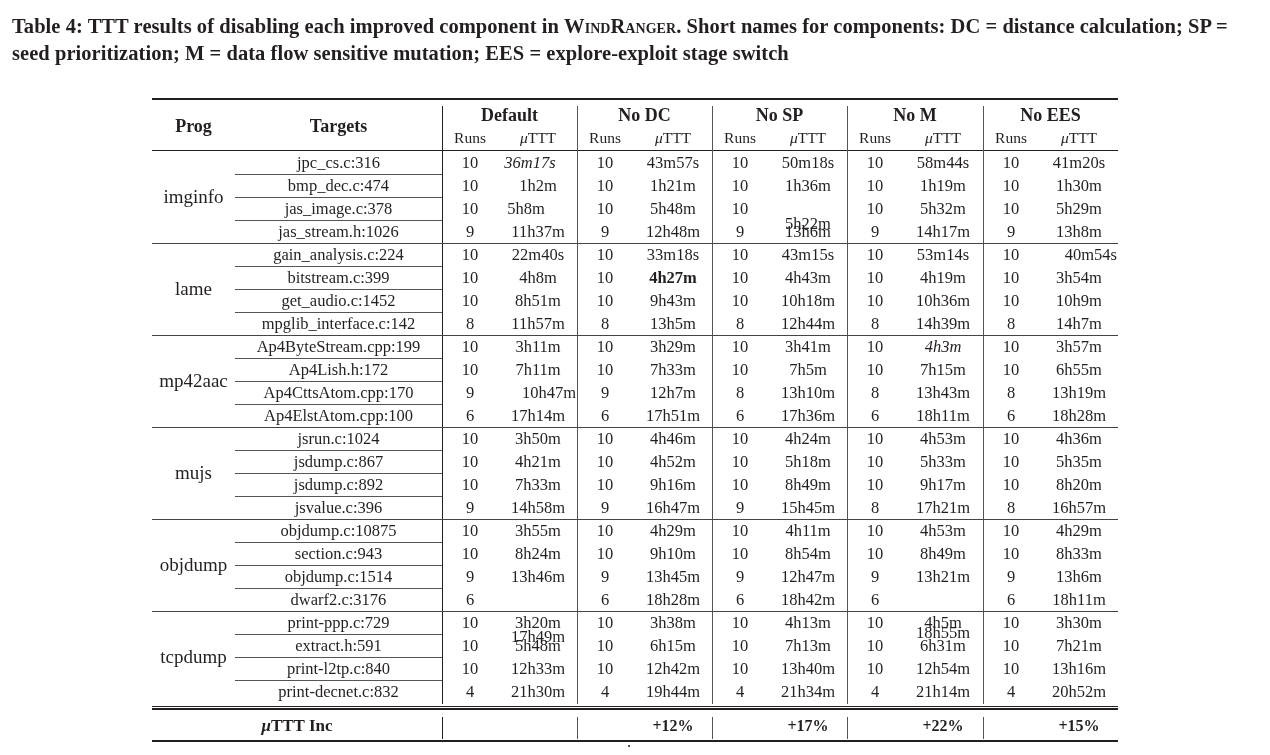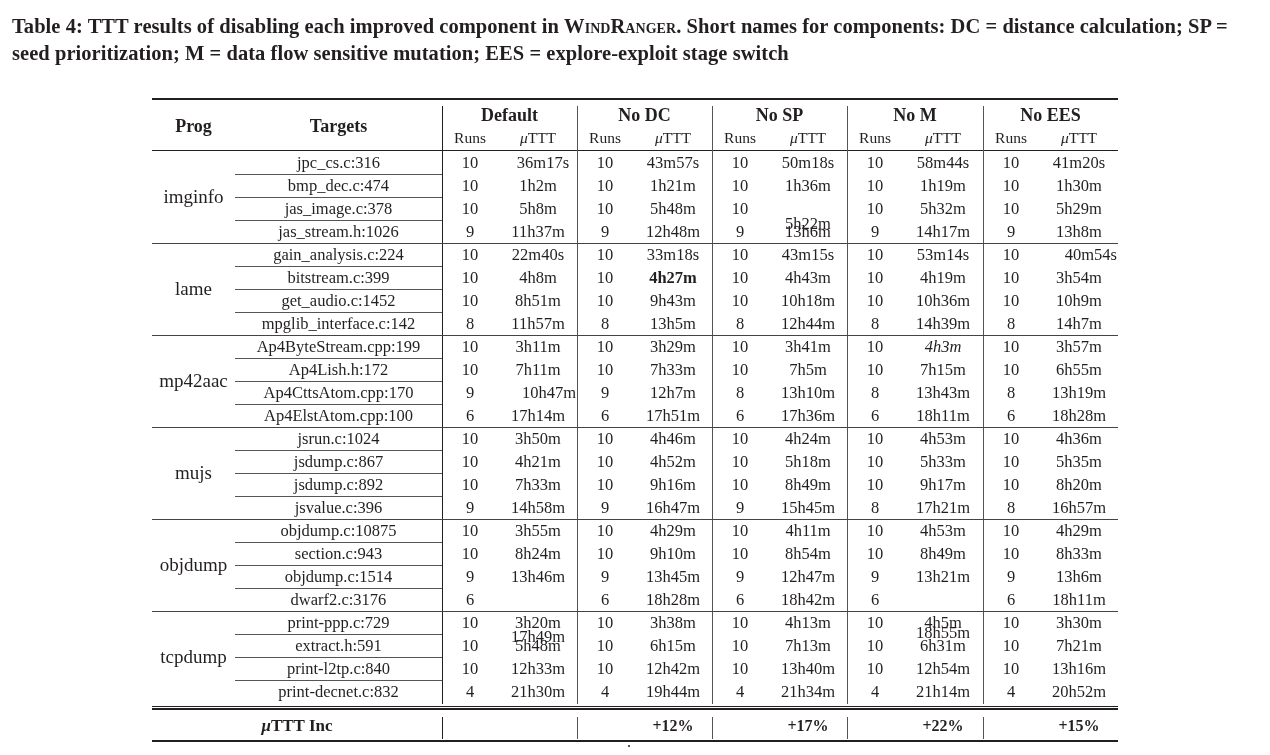--- a/index.html
+++ b/index.html
@@ -118,21 +118,21 @@
     <div class="hdr-sub" style="left: 889px; width: 76px; top: 30px;"><span class="mu">μ</span><span>TTT</span></div>
     <div class="rule-thin" style="left: 0px; width: 966px; top: 52px;"></div>
     <div class="vline" style="left: 290px; top: 8px; height: 598px; background: rgb(35, 31, 32);"></div>
     <div class="vline" style="left: 425px; top: 8px; height: 598px; background: rgb(85, 85, 85);"></div>
     <div class="vline" style="left: 560px; top: 8px; height: 598px; background: rgb(85, 85, 85);"></div>
     <div class="vline" style="left: 695px; top: 8px; height: 598px; background: rgb(85, 85, 85);"></div>
     <div class="vline" style="left: 831px; top: 8px; height: 598px; background: rgb(85, 85, 85);"></div>
     <div class="prog-label" style="left: 0px; width: 83px; top: 87px;">imginfo</div>
     <div class="cell" style="left: 83px; width: 207px; top: 53px;">jpc_cs.c:316</div>
     <div class="cell" style="left: 292px; width: 52px; top: 53px;">10</div>
-    <div class="cell" style="left: 353px; width: 76px; top: 53px;">36m17s</div>
+    <div class="cell" style="left: 340px; width: 76px; top: 53px; font-style: italic;">36m17s</div>
     <div class="cell" style="left: 427px; width: 52px; top: 53px;">10</div>
     <div class="cell" style="left: 483px; width: 76px; top: 53px;">43m57s</div>
     <div class="cell" style="left: 562px; width: 52px; top: 53px;">10</div>
     <div class="cell" style="left: 618px; width: 76px; top: 53px;">50m18s</div>
     <div class="cell" style="left: 697px; width: 52px; top: 53px;">10</div>
     <div class="cell" style="left: 753px; width: 76px; top: 53px;">58m44s</div>
     <div class="cell" style="left: 833px; width: 52px; top: 53px;">10</div>
     <div class="cell" style="left: 889px; width: 76px; top: 53px;">41m20s</div>
     <div class="rule-sub" style="left: 83px; width: 207px; top: 76px;"></div>
     <div class="cell" style="left: 83px; width: 207px; top: 76px;">bmp_dec.c:474</div>
@@ -142,21 +142,21 @@
     <div class="cell" style="left: 483px; width: 76px; top: 76px;">1h21m</div>
     <div class="cell" style="left: 562px; width: 52px; top: 76px;">10</div>
     <div class="cell" style="left: 618px; width: 76px; top: 76px;">1h36m</div>
     <div class="cell" style="left: 697px; width: 52px; top: 76px;">10</div>
     <div class="cell" style="left: 753px; width: 76px; top: 76px;">1h19m</div>
     <div class="cell" style="left: 833px; width: 52px; top: 76px;">10</div>
     <div class="cell" style="left: 889px; width: 76px; top: 76px;">1h30m</div>
     <div class="rule-sub" style="left: 83px; width: 207px; top: 99px;"></div>
     <div class="cell" style="left: 83px; width: 207px; top: 99px;">jas_image.c:378</div>
     <div class="cell" style="left: 292px; width: 52px; top: 99px;">10</div>
-    <div class="cell" style="left: 348px; width: 76px; top: 99px;">5h8m</div>
+    <div class="cell" style="left: 336px; width: 76px; top: 99px;">5h8m</div>
     <div class="cell" style="left: 427px; width: 52px; top: 99px;">10</div>
     <div class="cell" style="left: 483px; width: 76px; top: 99px;">5h48m</div>
     <div class="cell" style="left: 562px; width: 52px; top: 99px;">10</div>
     <div class="cell" style="left: 618px; width: 76px; top: 114px;">5h22m</div>
     <div class="cell" style="left: 697px; width: 52px; top: 99px;">10</div>
     <div class="cell" style="left: 753px; width: 76px; top: 99px;">5h32m</div>
     <div class="cell" style="left: 833px; width: 52px; top: 99px;">10</div>
     <div class="cell" style="left: 889px; width: 76px; top: 99px;">5h29m</div>
     <div class="rule-sub" style="left: 83px; width: 207px; top: 122px;"></div>
     <div class="cell" style="left: 83px; width: 207px; top: 122px;">jas_stream.h:1026</div>

